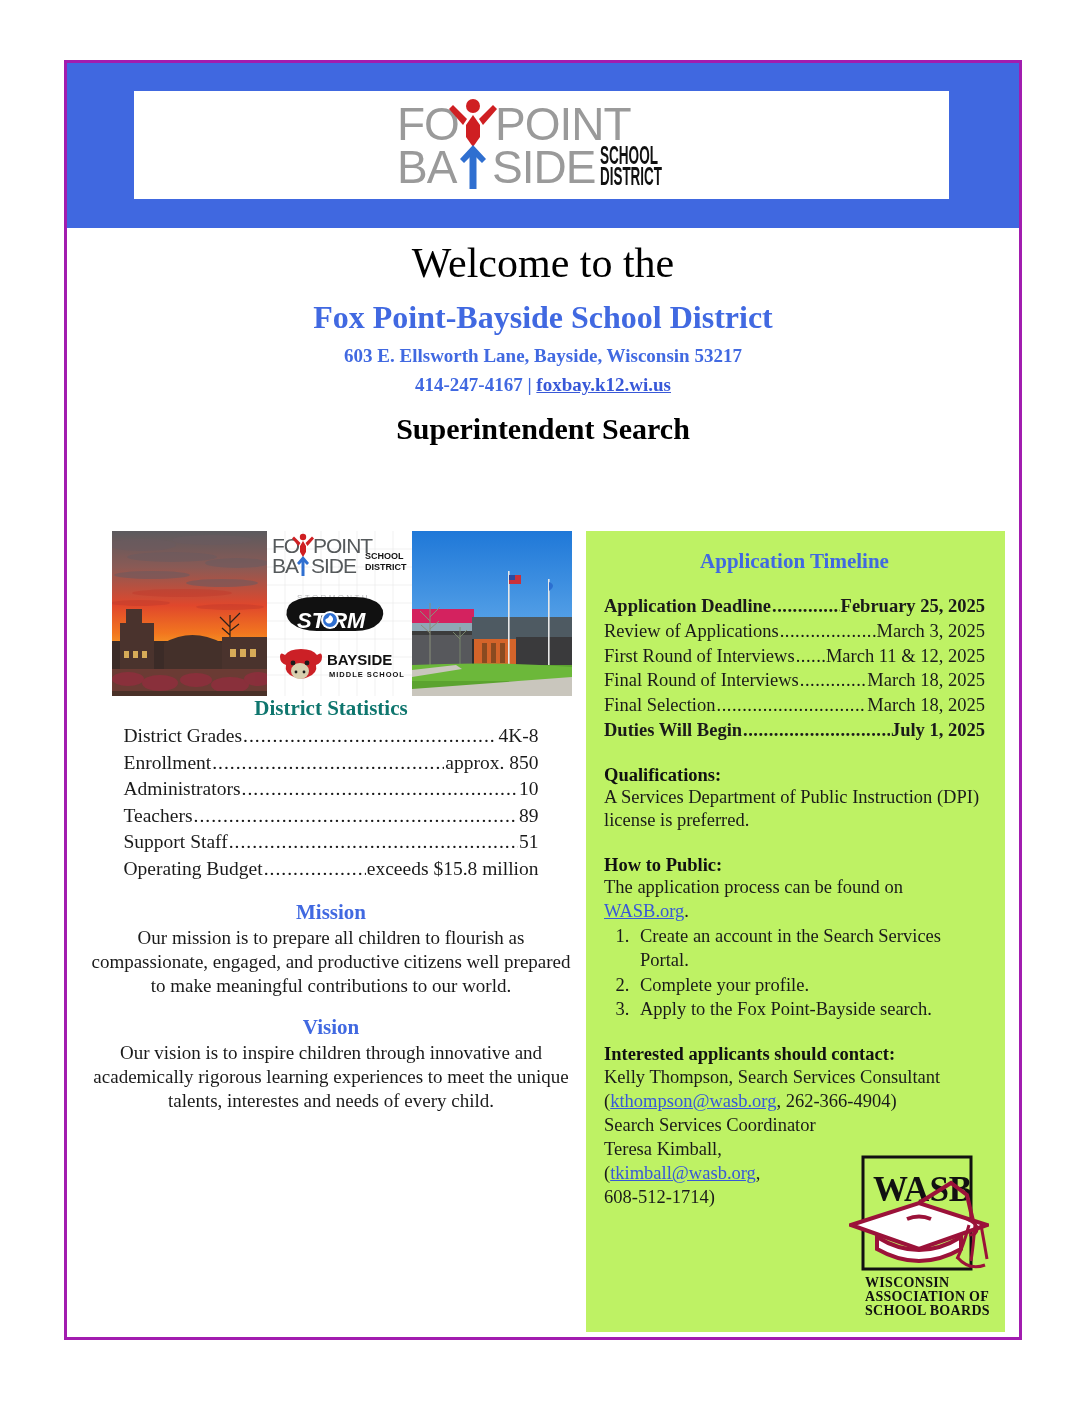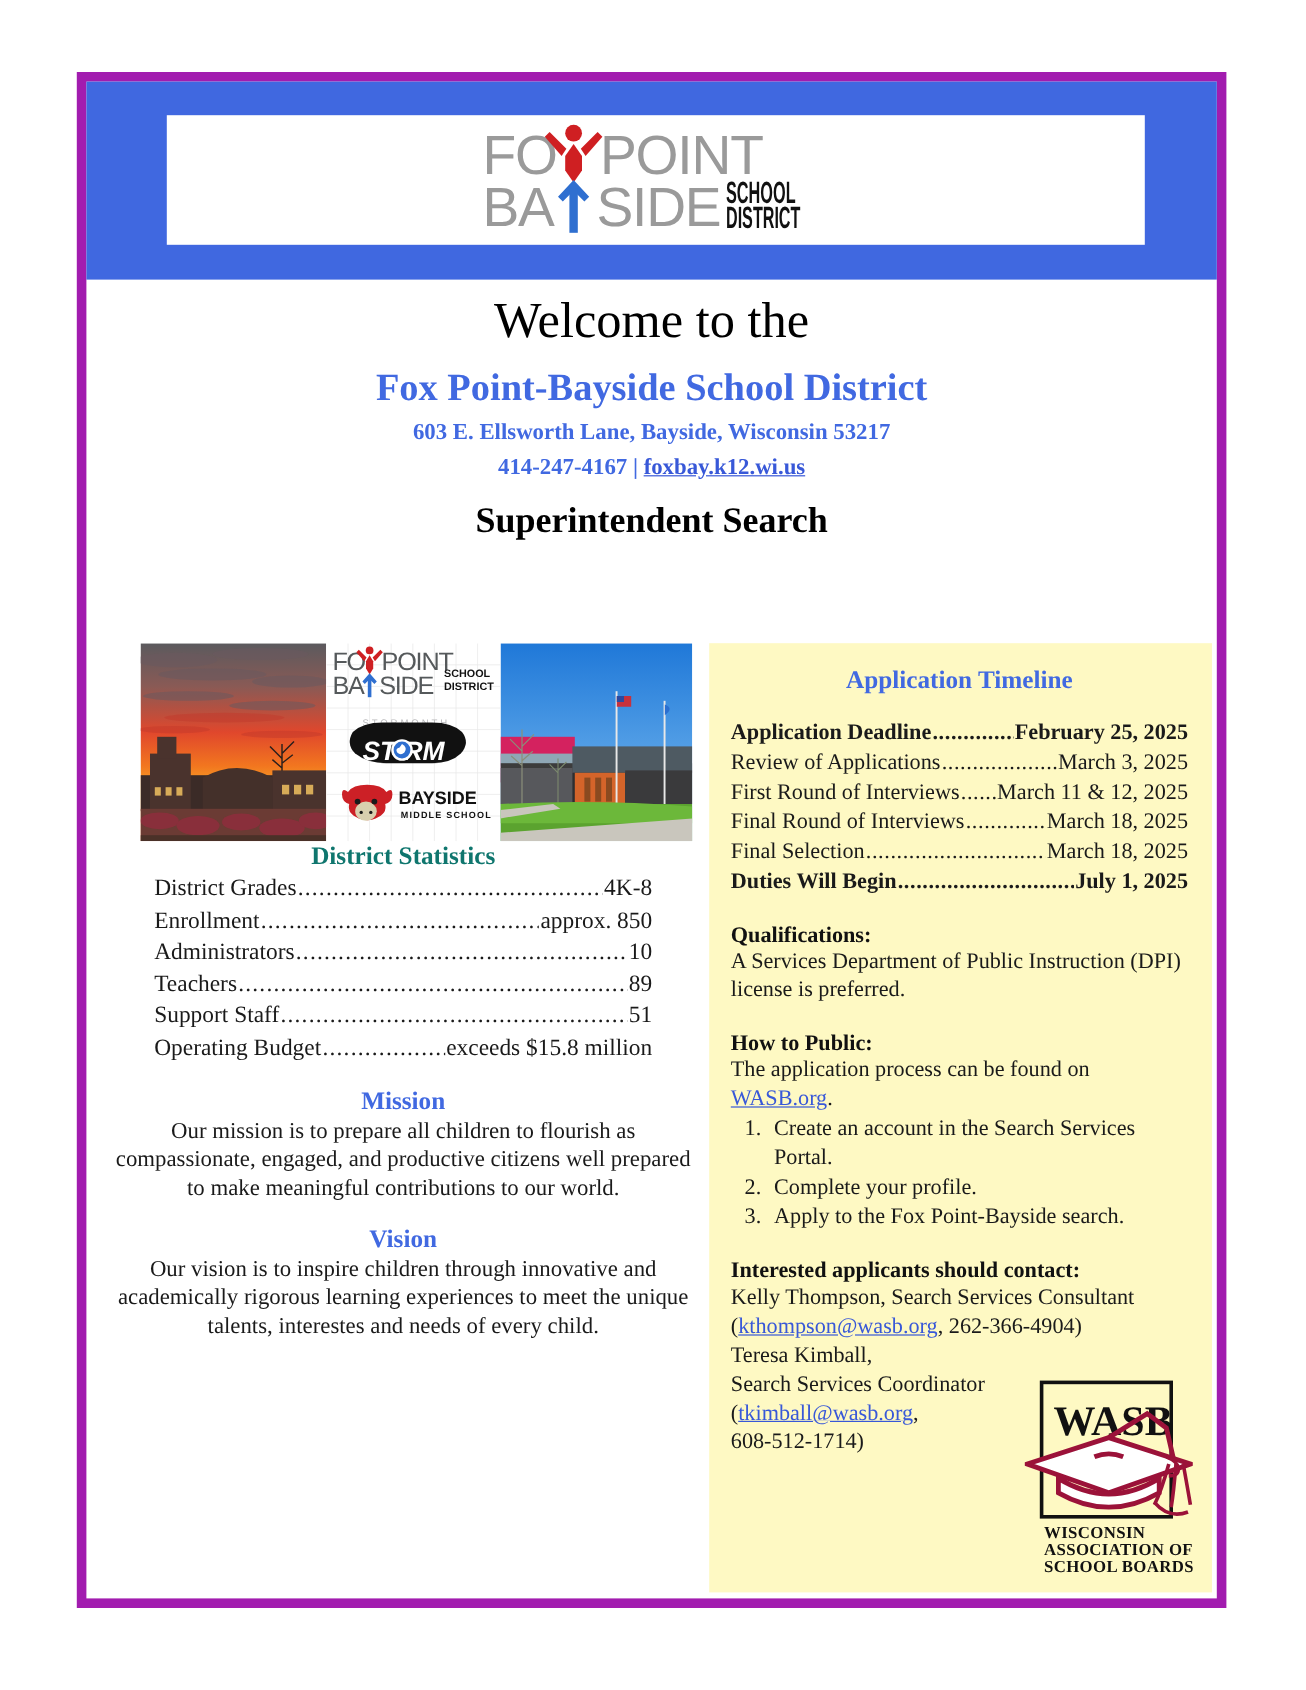--- a/index.html
+++ b/index.html
@@ -15,21 +15,21 @@
     overflow: hidden;
   }
 
   
   .page {
     position: absolute;
     left: 64px;
     top: 60px;
     width: 958px;
     height: 1280px;
-    border: 8px solid #a21caf;
+    border: 3px solid #a21caf;
     box-sizing: border-box;
     background: #ffffff;
   }
 
   
   .header-band {
     position: absolute;
     left: 0;
     top: 0;
     right: 0;
@@ -107,21 +107,21 @@
     left: 10px;
     top: 468px;
     width: 508px;
   }
   .col-right {
     position: absolute;
     left: 519px;
     top: 468px;
     width: 419px;
     bottom: 5px;
-    background: #fef9c3;
+    background: #bef264;
     box-sizing: border-box;
     padding: 18px 20px 10px 18px;
   }
 
   
   .photo-strip {
     display: flex;
     gap: 0px;
     justify-content: center;
     padding-left: 22px;
@@ -545,22 +545,22 @@
       <li>Create an account in the Search Services Portal.</li>
       <li>Complete your profile.</li>
       <li>Apply to the Fox Point-Bayside search.</li>
     </ol>
 
     <div class="blk-head">Interested applicants should contact:</div>
     <div class="contact-line">Kelly Thompson, Search Services Consultant</div>
     <div class="contact-line">
       <span>(</span><a href="#" class="inline-link">kthompson@wasb.org</a><span>, 262-366-4904)</span>
     </div>
+    <div class="contact-line">Search Services Coordinator</div>
     <div class="contact-line">Teresa Kimball,</div>
-    <div class="contact-line">Search Services Coordinator</div>
     <div class="contact-line">
       <span>(</span><a href="#" class="inline-link">tkimball@wasb.org</a><span>,</span>
     </div>
     <div class="contact-line">608-512-1714)</div>
 
     <div class="wasb-wrap">
       <svg width="140" height="165" viewBox="0 0 140 165" xmlns="http://www.w3.org/2000/svg">
         <rect x="14" y="4" width="108" height="112" fill="none" stroke="#111" stroke-width="3"></rect>
         <text x="24" y="48" font-family="Liberation Serif, serif" font-size="35" font-weight="bold" fill="#111">WASB</text>
 

